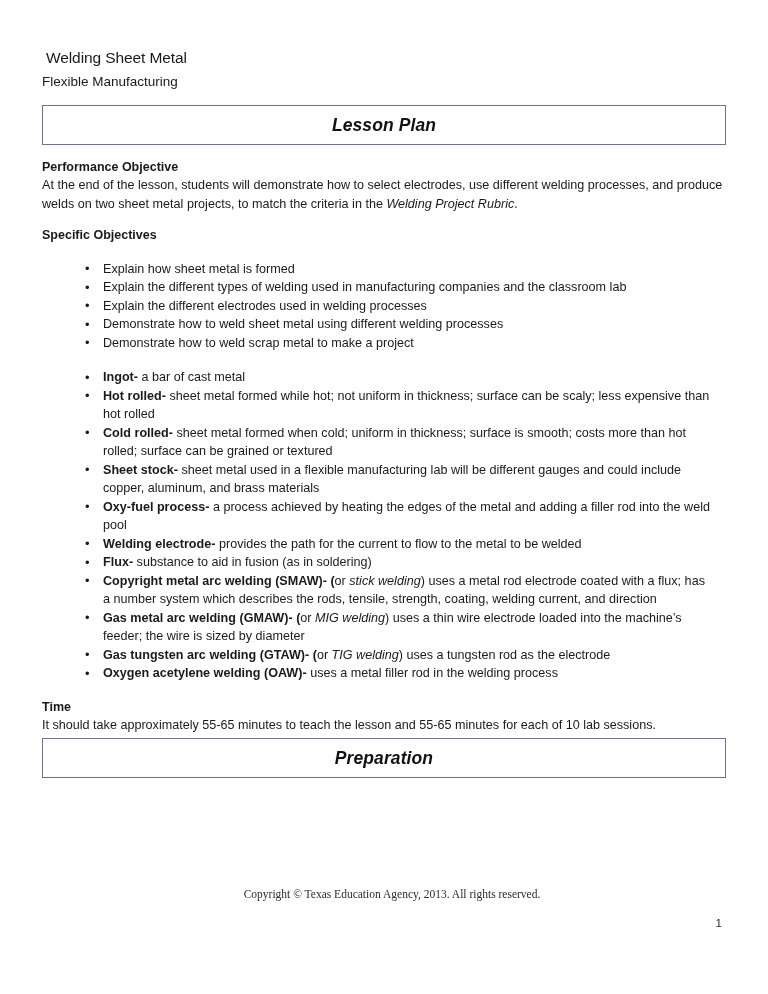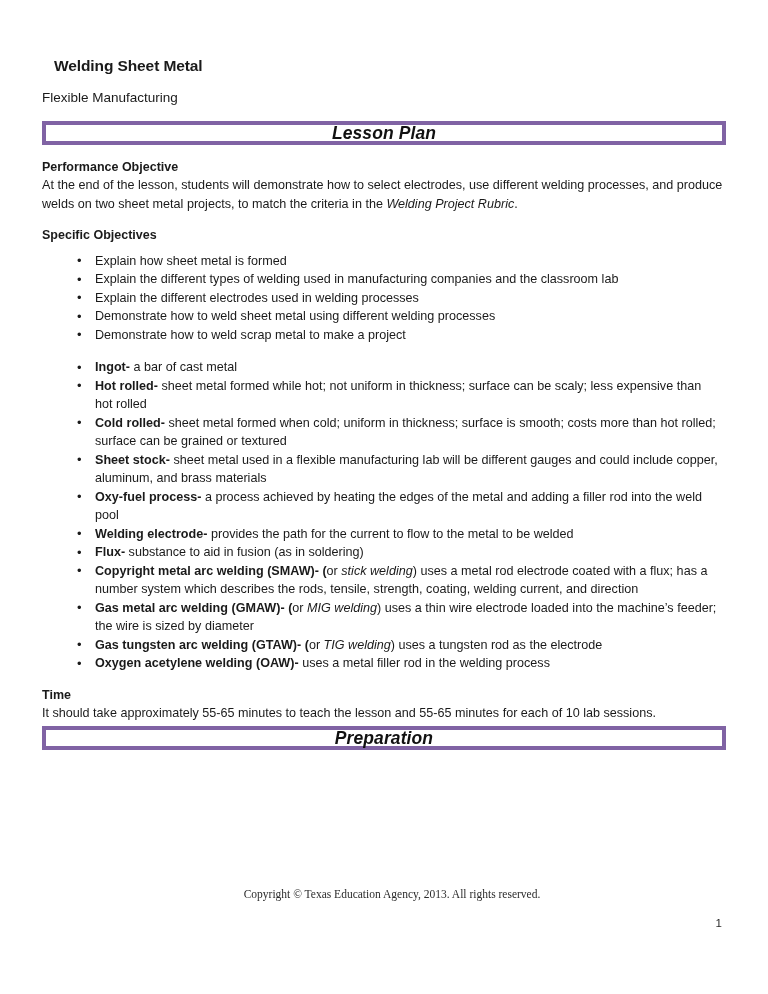--- a/index.html
+++ b/index.html
@@ -20,38 +20,38 @@
     position: relative;
     width: 768px;
     height: 994px;
     box-sizing: border-box;
     padding: 44px 42px 0 42px;
   }
 
   
   .doc-title {
     font-size: 15.5px;
-    font-weight: bold;
+    font-weight: normal;
     line-height: 1.35;
-    margin: 12px;
+    margin: 4px;
     letter-spacing: -0.1px;
   }
   .doc-subtitle {
     font-size: 13.5px;
     font-weight: normal;
     line-height: 1.35;
     margin: 1px 0 0 0;
   }
 
   
   .banner {
     margin-top: 14px;
-    border: 4px solid #84cc16;
+    border: 1px solid #84cc16;
     background: #ffffff;
-    height: 24px;
+    height: 40px;
     display: flex;
     align-items: center;
     justify-content: center;
     box-sizing: border-box;
   }
   .banner-text {
     font-size: 17.5px;
     font-weight: bold;
     font-style: italic;
     color: #111111;
@@ -72,21 +72,21 @@
     font-size: 12.6px;
     line-height: 1.47;
     margin: 0;
     text-align: left;
   }
   .para em { font-style: italic; }
 
   
   ul.bullets {
     list-style: none;
-    margin: 8px;
+    margin: 16px;
     padding: 0;
   }
   ul.bullets > li {
     position: relative;
     padding-left: 45px;
     font-size: 12.6px;
     line-height: 1.47;
     margin: 0;
   }
   ul.bullets > li::before {

